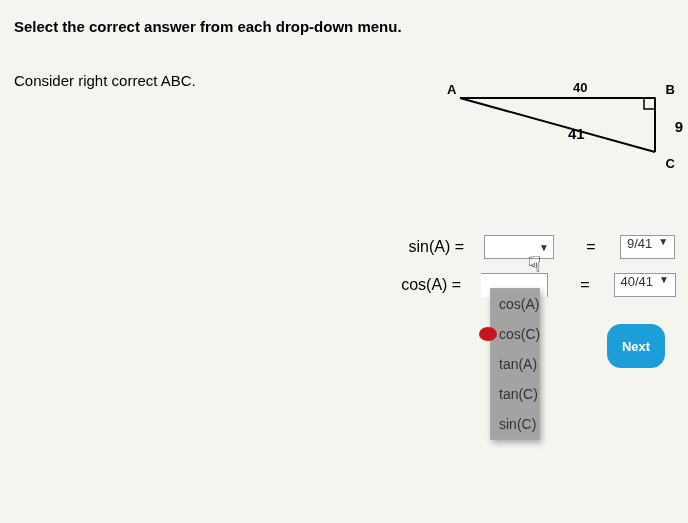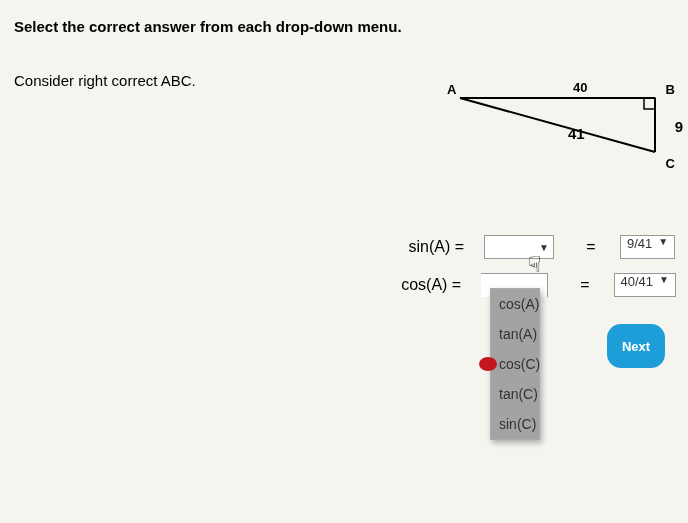--- a/index.html
+++ b/index.html
@@ -200,22 +200,22 @@
       <span>40/41</span>
       <span class="chev">▼</span>
     </div>
   </div>
 </div>
 
 <div class="cursor-hand">☟</div>
 
 <div class="dropdown-open">
   <div class="opt">cos(A)</div>
-  <div class="opt">tan(A)</div>
   <div class="opt">
     <div class="red-mark"></div>
     <span>cos(C)</span>
   </div>
+  <div class="opt">tan(A)</div>
   <div class="opt">tan(C)</div>
   <div class="opt">sin(C)</div>
 </div>
 
 <button class="next-btn">Next</button>
 
 </body></html>

